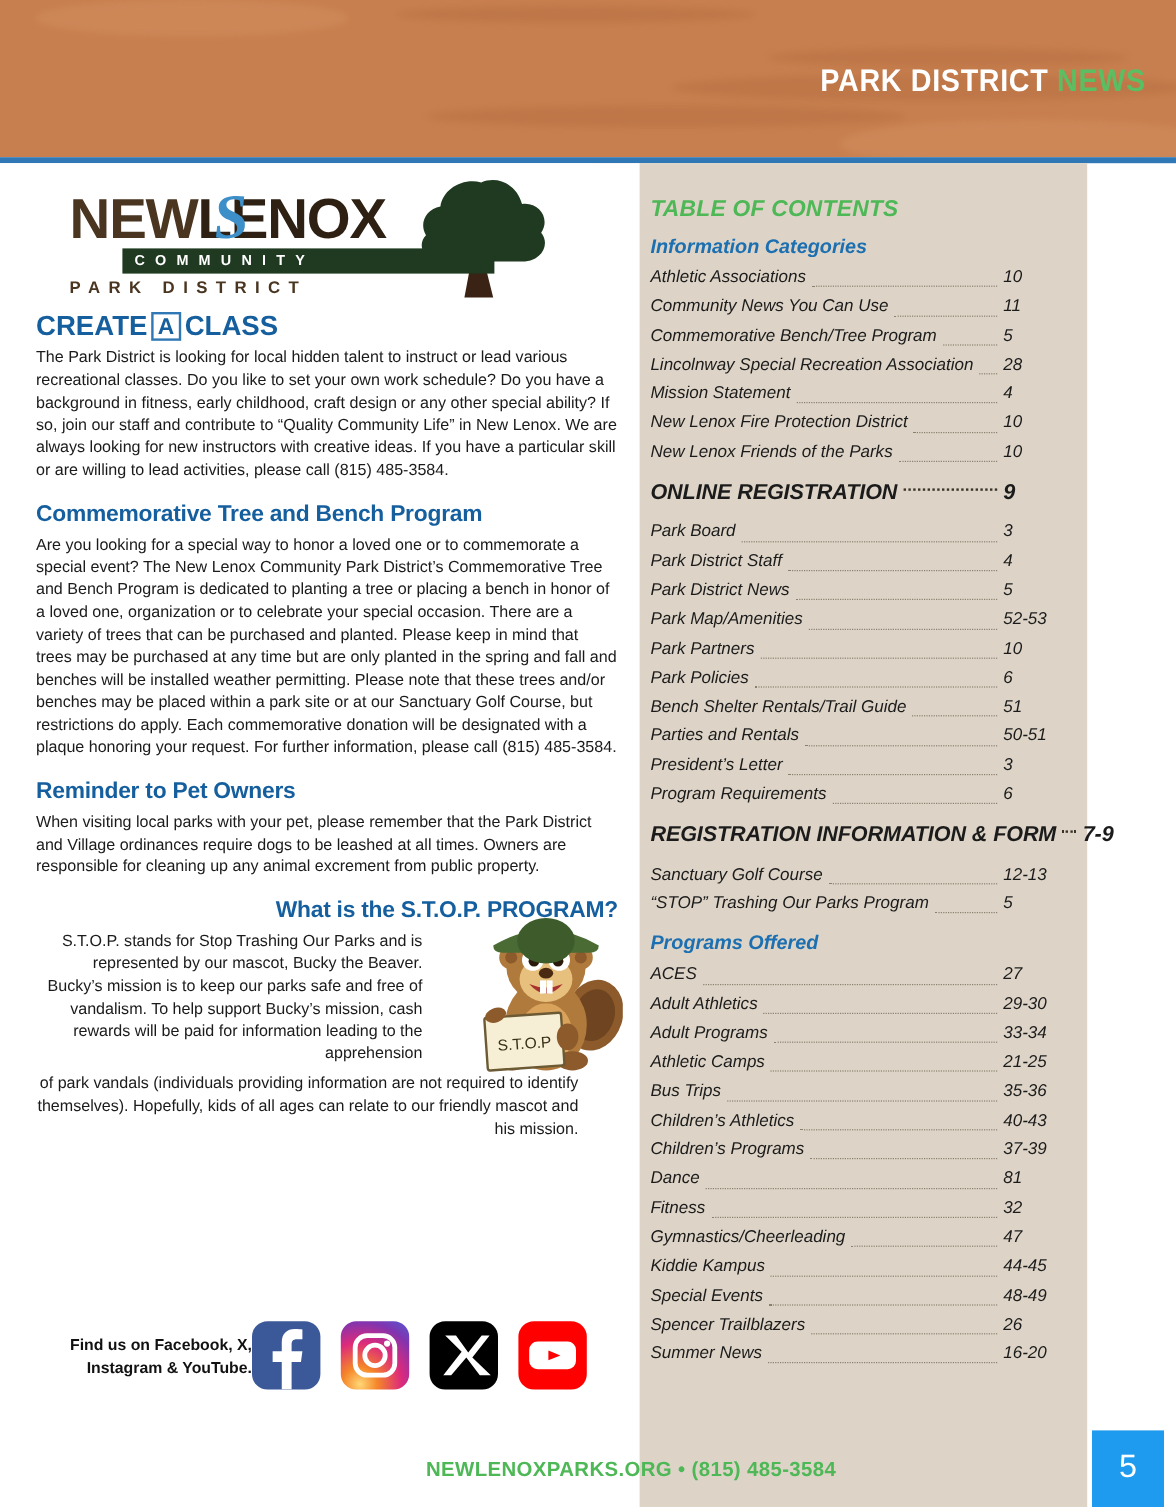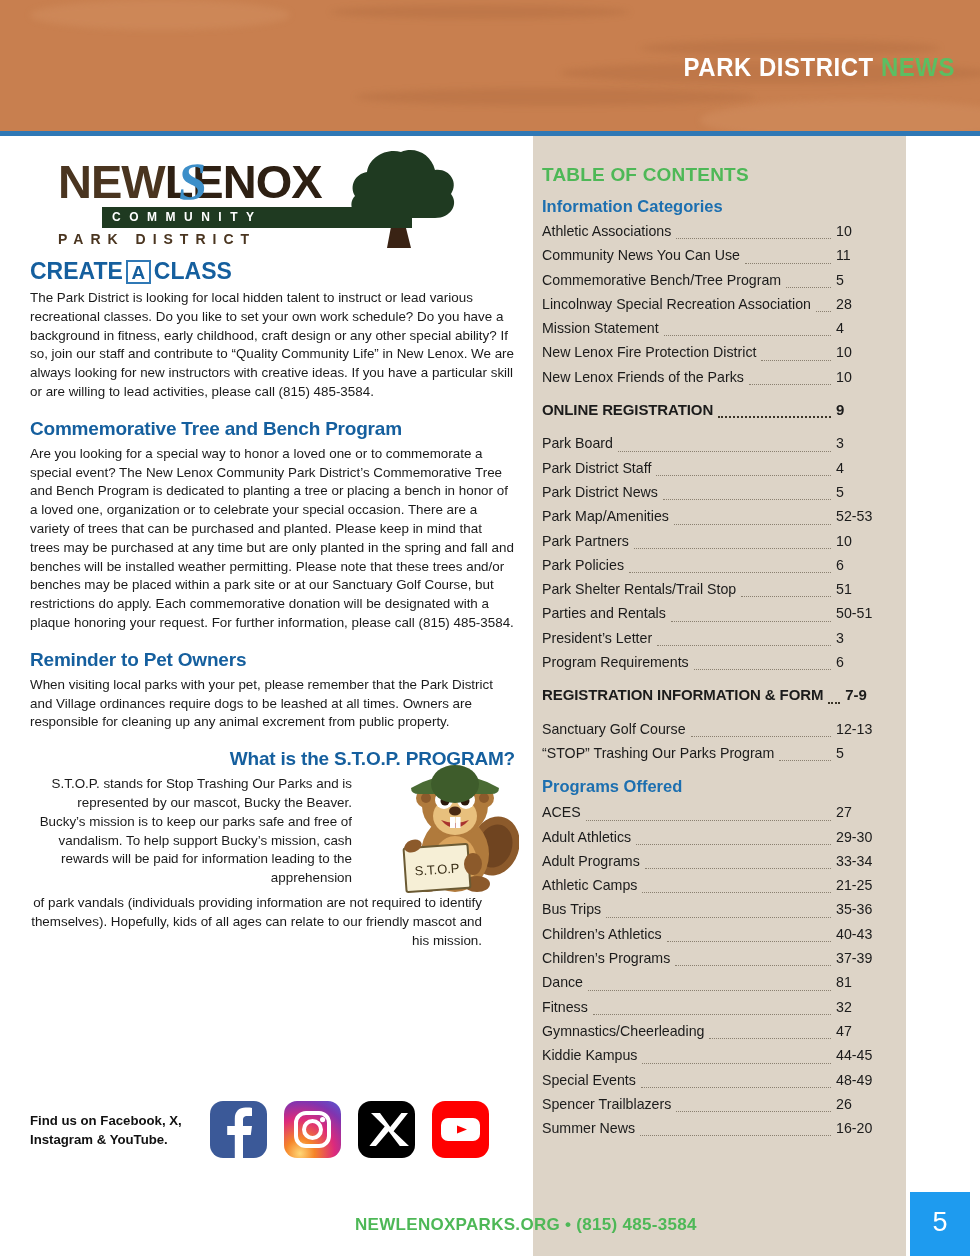--- a/index.html
+++ b/index.html
@@ -37,20 +37,21 @@
   .banner-title .news { color:#5cbe62; }
   .banner-rule {
     position:absolute; left:0; top:131px; width:980px; height:5px;
     background:#2f78b5;
   }
 
   
   .toc-panel {
     position:absolute; left:495px; top:136px; width:411px; height:1120px;
     background:#ddd4c7;
+    font-style:italic;
   }
 
   
   .left-col {
     position:absolute; left:0; top:136px; width:533px; height:1120px;
     background:#ffffff;
     padding:14px 18px 0 30px;
   }
 
   
@@ -109,21 +110,21 @@
   .stop-wrap { position:relative;text-align:right; }
   .mascot {
     position:absolute; right:-4px; top:6px; width:128px; height:150px;
   }
   p.stop-text { width:322px; }
   p.stop-text.wide { width:452px; }
 
   
   .social-row {
     position:absolute; left:30px; top:965px;
-    display:flex; align-items:center; gap:0;
+    display:flex; align-items:center; gap:0;text-align:right;
   }
   .social-label {
     font-size:13.2px; font-weight:bold; color:#111; line-height:19px;
     width:180px;
   }
   .social-icons { display:flex; gap:17px; align-items:center; }
   .si { width:57px; height:57px; border-radius:13px; position:relative; }
   .si-fb { background:#3b5998; }
   .si-ig { background:radial-gradient(circle at 28% 92%, #ffd776 0%, #f58529 22%, #dd2a7b 52%, #8134af 78%, #515bd4 100%); }
   .si-x  { background:#000000; }
@@ -144,21 +145,21 @@
     display:flex; align-items:flex-end;
     font-size:14.2px; color:#1b1b1b;
     line-height:24.3px; white-space:nowrap;
   }
   .toc-row .lbl { flex:0 0 auto; }
   .toc-row .dots {
     flex:1 1 auto; overflow:hidden; margin:0 5px 4px 5px;
     border-bottom:1.5px dotted #8a8070; height:1px; min-width:12px;
   }
   .toc-row .pg { flex:0 0 auto; text-align:left; min-width:42px; }
-  .toc-row.bold { font-weight:bold; font-size:15px; letter-spacing:-0.1px; }
+  .toc-row.bold { font-weight:bold; font-size:18px; letter-spacing:-0.1px;align-items:center; }
   .toc-row.bold .dots { border-bottom:2px dotted #3a3428; }
   .toc-spacer { height:9px; }
 
   
   .footer-text {
     position:absolute; left:355px; top:1215px;
     font-size:17px; color:#4eb857; font-weight:600; letter-spacing:0.3px;
   }
   .page-badge {
     position:absolute; left:910px; top:1192px; width:60px; height:64px;
@@ -258,21 +259,21 @@
           <span class="lbl">Park Partners</span>
           <span class="dots"></span>
           <span class="pg">10</span>
         </div>
         <div class="toc-row">
           <span class="lbl">Park Policies</span>
           <span class="dots"></span>
           <span class="pg">6</span>
         </div>
         <div class="toc-row">
-          <span class="lbl">Park Shelter Rentals/Trail Stop</span>
+          <span class="lbl">Bench Shelter Rentals/Trail Guide</span>
           <span class="dots"></span>
           <span class="pg">51</span>
         </div>
         <div class="toc-row">
           <span class="lbl">Parties and Rentals</span>
           <span class="dots"></span>
           <span class="pg">50-51</span>
         </div>
         <div class="toc-row">
           <span class="lbl">President’s Letter</span>

